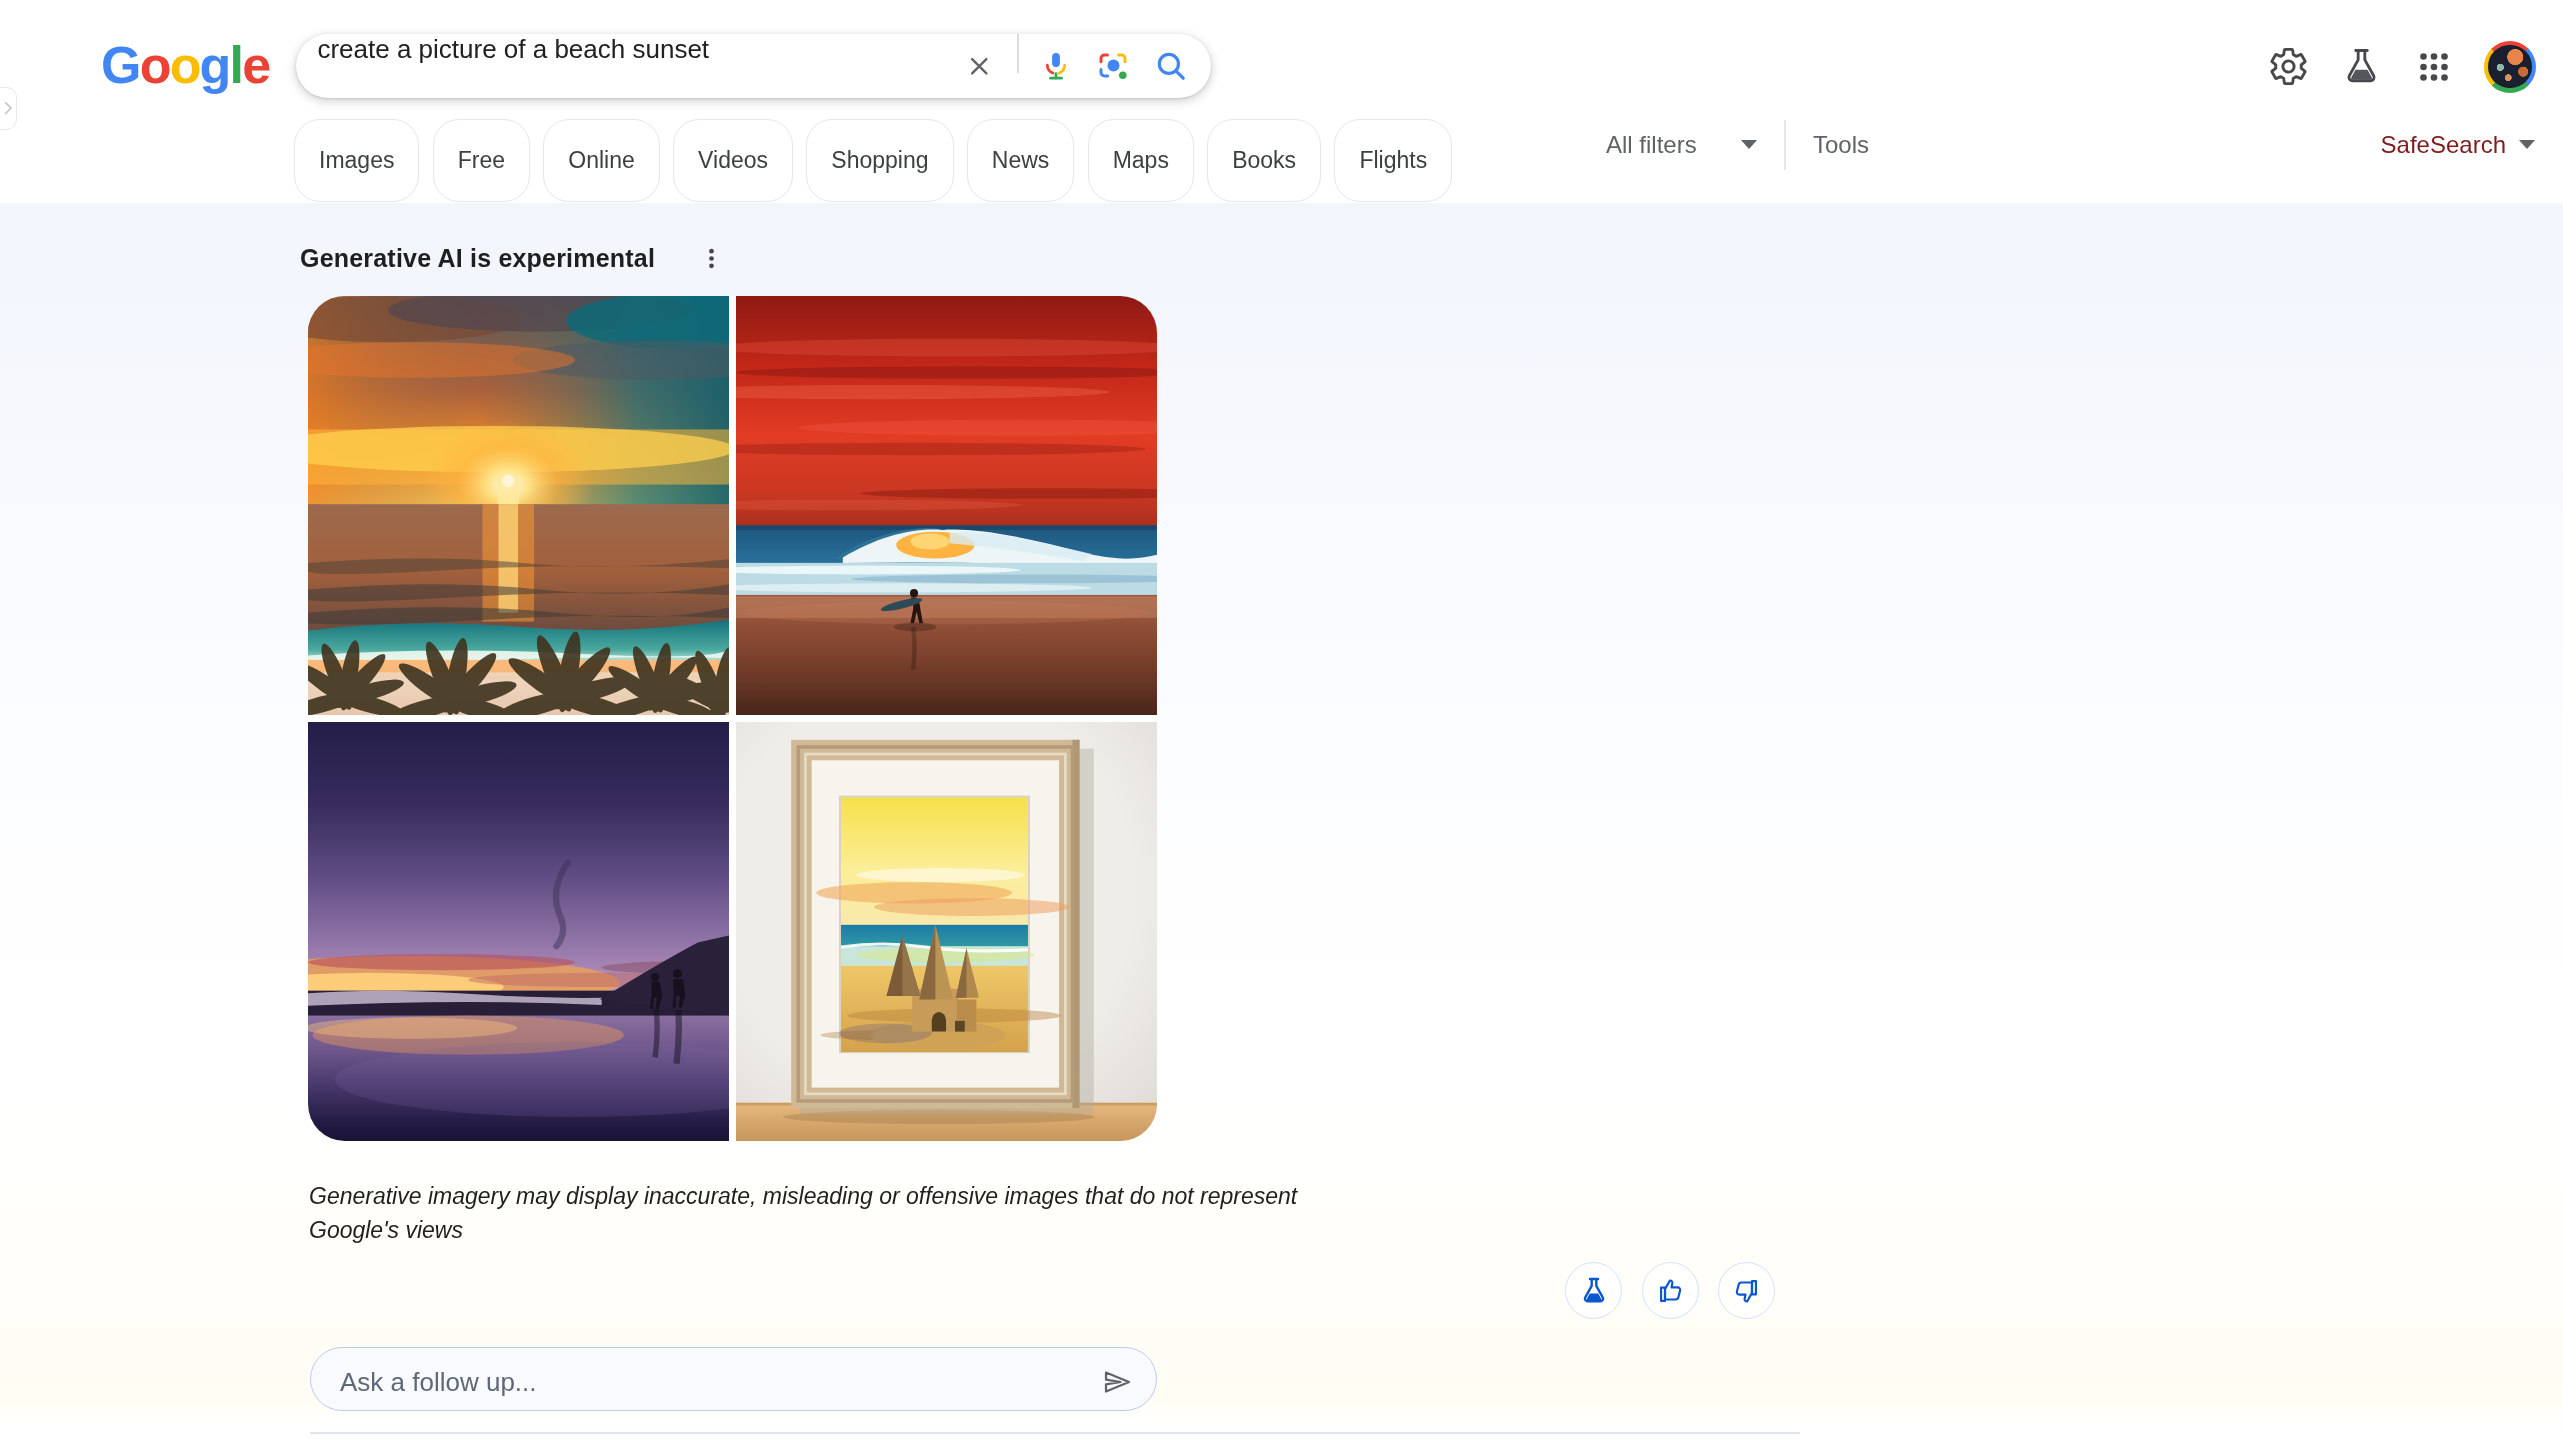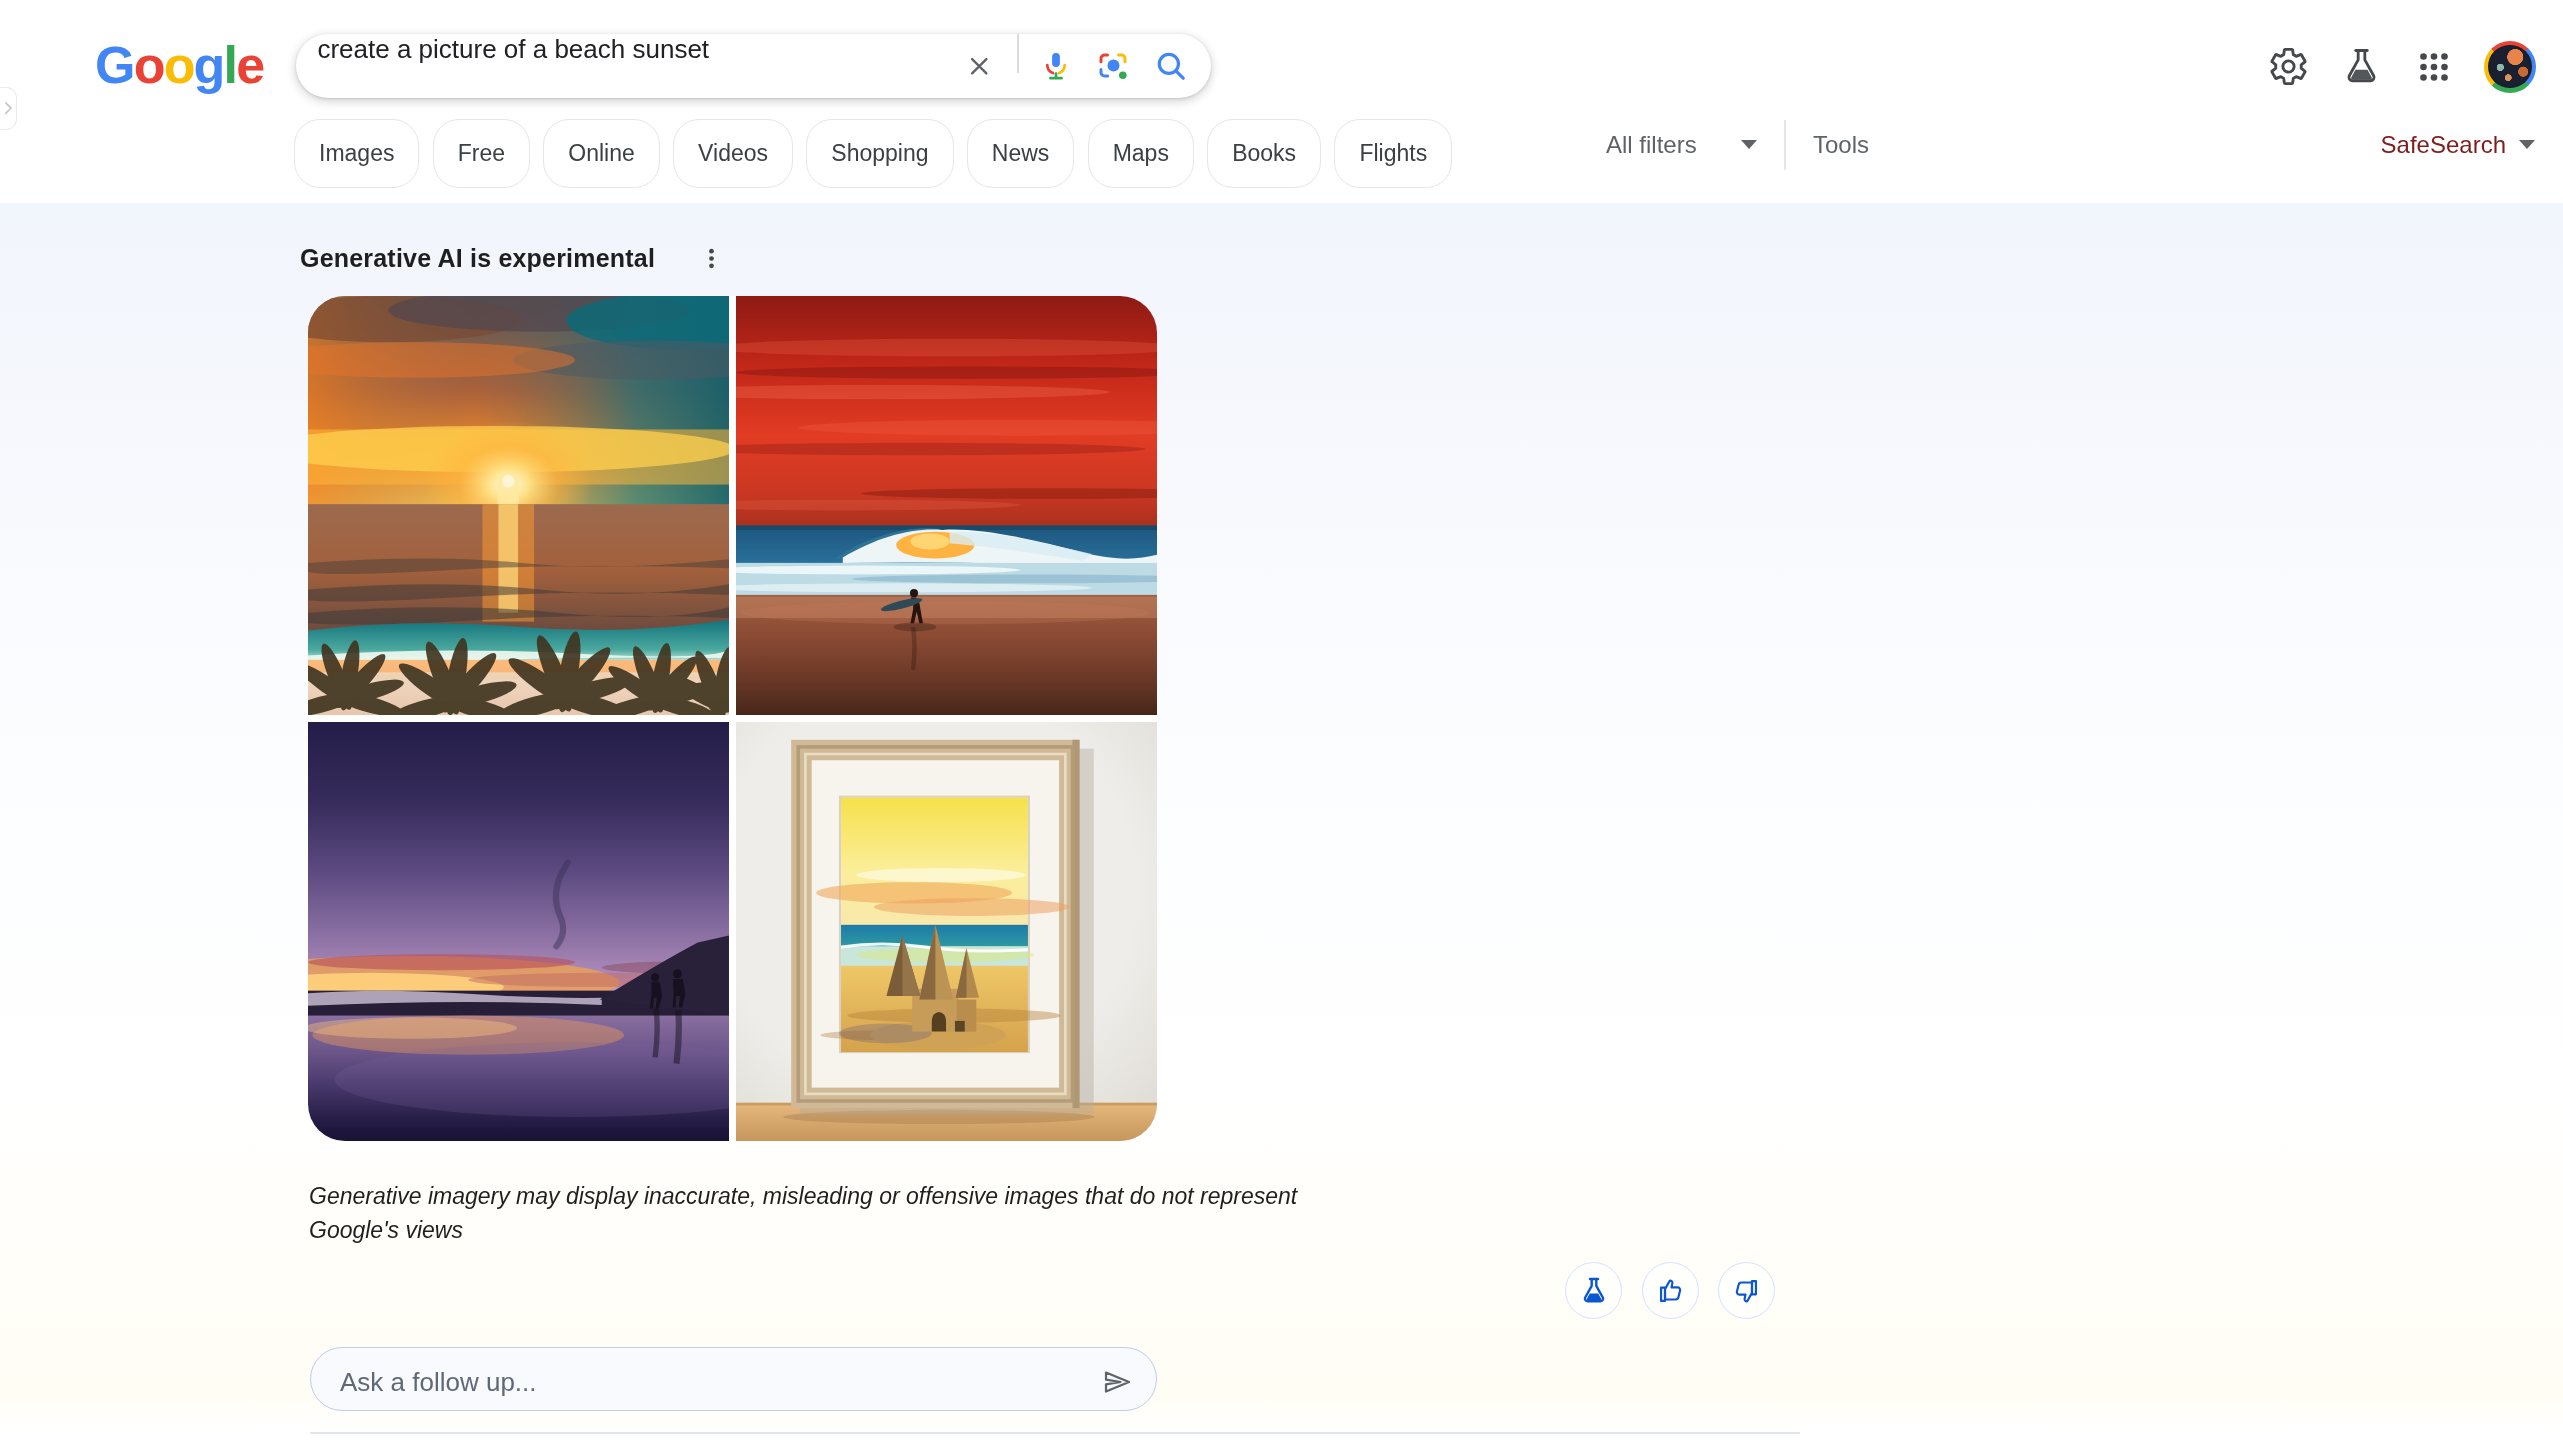--- a/index.html
+++ b/index.html
@@ -5,21 +5,21 @@
   html,body{margin:0;padding:0;background:#fff;}
   #screen{position:relative;width:2563px;height:1451px;overflow:hidden;background:#fff;
           font-family:"Liberation Sans","DejaVu Sans",sans-serif;color:#202124;}
 
   
   .ai-bg{position:absolute;left:0;top:203px;width:2563px;height:1228px;
     background:linear-gradient(180deg,#f1f5fc 0%,#f6f8fd 18%,#fcfdff 45%,#ffffff 72%,#fffdf4 97%,#ffffff 100%);}
 
   
   .header{position:absolute;left:0;top:0;width:2563px;height:116px;}
-  .logo{position:absolute;left:95px;top:39px;font-size:52px;font-weight:700;letter-spacing:-1.8px;line-height:53px;cursor:pointer;}
+  .logo{position:absolute;left:101px;top:39px;font-size:52px;font-weight:700;letter-spacing:-1.8px;line-height:53px;cursor:pointer;}
   .search-pill{position:absolute;left:296px;top:34px;width:915px;height:64px;border-radius:33px;background:#fff;
     box-shadow:0 2.7px 9px 1.8px rgba(64,60,67,.18), 0 0.9px 2.7px rgba(64,60,67,.18);
     display:flex;padding:0 23px 0 21.4px;box-sizing:border-box;}
   .query{flex:1;font-size:26px;color:#202124;white-space:nowrap;overflow:hidden;}
   .sp-ic{display:flex;align-items:center;justify-content:center;cursor:pointer;flex:0 0 auto;}
   .sp-div{width:1.8px;height:39px;background:#dadce0;margin:0 21.4px 0 23px;flex:0 0 auto;}
   .hdr-right{position:absolute;right:27px;top:36px;height:61px;display:flex;align-items:center;gap:27px;}
   .hdr-btn{width:46px;height:46px;display:flex;align-items:center;justify-content:center;cursor:pointer;border-radius:50%;}
   .avatar-ring{width:52px;height:52px;border-radius:50%;
     background:conic-gradient(from 315deg,#ea4335 0 90deg,#4285f4 90deg 180deg,#34a853 180deg 270deg,#fbbc05 270deg 360deg);
@@ -28,21 +28,21 @@
     background:
       radial-gradient(circle at 62% 28%, #e8834a 0 19%, rgba(0,0,0,0) 20%),
       radial-gradient(circle at 80% 62%, #c96a35 0 11%, rgba(0,0,0,0) 12%),
       radial-gradient(circle at 28% 52%, #8fb8ac 0 9%, rgba(0,0,0,0) 10%),
       radial-gradient(circle at 46% 76%, #d8965a 0 8%, rgba(0,0,0,0) 9%),
       radial-gradient(circle at 50% 50%, #1b2030 0 60%, #10131e 100%);}
 
   
   .chips{position:absolute;left:294px;top:119px;display:flex;gap:13.3px;}
   .chip{height:51px;border:1.3px solid #e3e6ea;border-radius:26px;background:#fff;display:flex;align-items:center;
-    padding:8px 24px;font-size:23px;color:#3c4043;cursor:pointer;white-space:nowrap;}
+    padding:15px 24px;font-size:23px;color:#3c4043;cursor:pointer;white-space:nowrap;}
   .filters-row{position:absolute;left:1606px;top:119px;height:51px;display:flex;align-items:center;font-size:24px;color:#5f6368;}
   .tri-down{width:0;height:0;border-left:8px solid transparent;border-right:8px solid transparent;border-top:9.8px solid #5f6368;margin-left:12.5px;}
   .vdiv{width:1.8px;height:50px;background:#e3e6ea;margin:0 27px;}
   .safesearch{position:absolute;right:28.5px;top:119px;height:51px;display:flex;align-items:center;font-size:24px;color:#7f1d1d;cursor:pointer;}
 
   
   .side-handle{position:absolute;left:0;top:87px;width:16px;height:41px;background:#fff;border:0.9px solid #e8eaed;border-left:none;
     border-radius:0 10.7px 10.7px 0;display:flex;align-items:center;justify-content:center;color:#bdc1c6;font-size:18px;cursor:pointer;}
 
   

